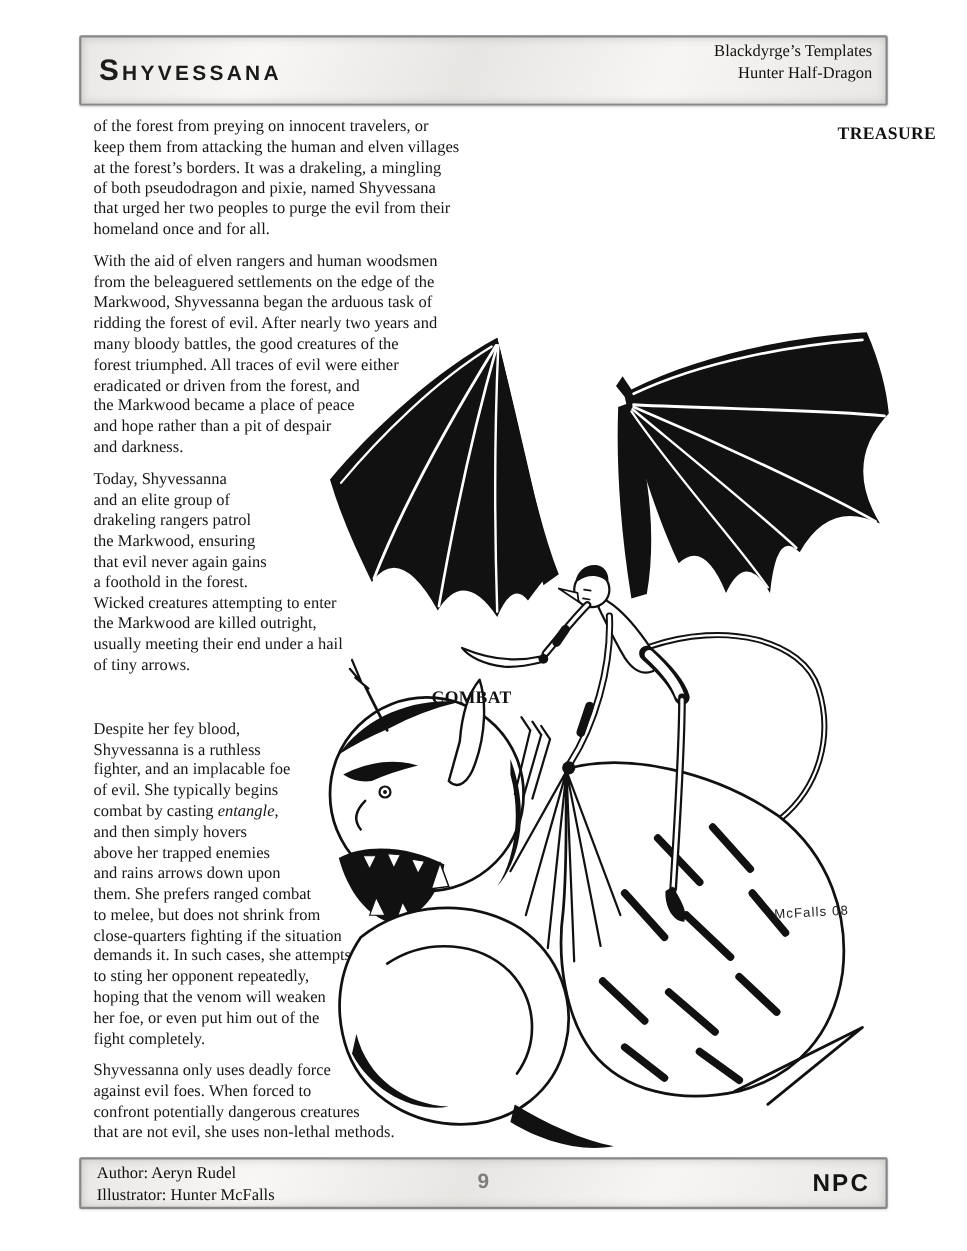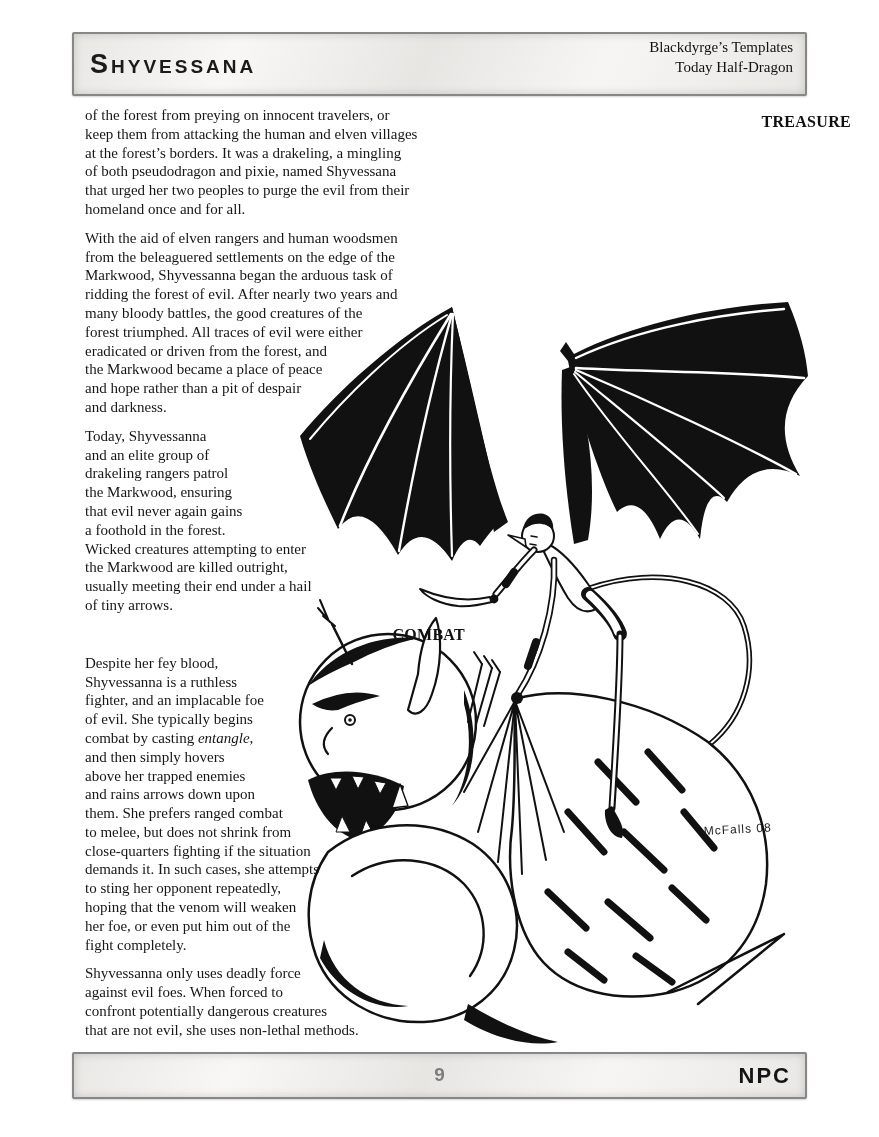--- a/index.html
+++ b/index.html
@@ -42,21 +42,21 @@
   .paperfill{fill:#fff;stroke:#111;stroke-linejoin:round;}
   .sig{font-family:"Liberation Sans",sans-serif;font-size:12px;letter-spacing:1px;fill:#1c1c1c;}
 </style>
 </head>
 <body>
 
 <div class="bar bar-header">
   <div class="page-title">Shyvessana</div>
   <div class="header-right">
     <div>Blackdyrge’s Templates</div>
-    <div>Today Half-Dragon</div>
+    <div>Hunter Half-Dragon</div>
   </div>
 </div>
 
 <svg class="illustration" viewBox="0 0 546 760" xmlns="http://www.w3.org/2000/svg">
 
   <g>
     <path class="inkfill" d="M184,15 C130,44 70,98 32,144 C42,178 56,208 70,237 Q96,202 130,263 Q154,224 184,269 Q198,236 212,254 C222,240 228,233 234,228 C216,150 198,70 184,15 Z"></path>
     <path class="inkfill" d="M184,15 C204,96 220,180 240,230 L226,240 C210,170 194,78 178,20 Z"></path>
     <path class="whiteline" stroke-width="2.6" d="M183,22 C140,92 96,172 72,234"></path>
     <path class="whiteline" stroke-width="2.4" d="M184,22 C160,106 142,196 131,259"></path>
@@ -201,15 +201,19 @@
 against evil foes. When forced to
 confront potentially dangerous creatures
 that are not evil, she uses non-lethal methods.</p>
 </div>
 
 <div class="col col-right">
   <h3 class="section">TREASURE</h3>
 </div>
 
 <div class="bar bar-footer">
+  <div class="footer-credits">
+    <div>Author: Aeryn Rudel</div>
+    <div>Illustrator: Hunter McFalls</div>
+  </div>
   <div class="footer-page">9</div>
   <div class="footer-npc">NPC</div>
 </div>
 
 </body></html>

